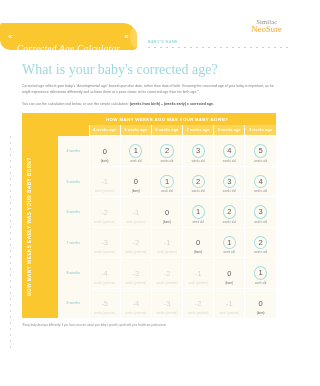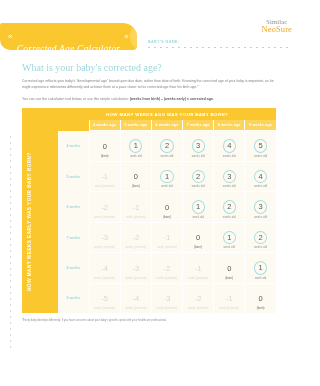--- a/index.html
+++ b/index.html
@@ -34,28 +34,28 @@
 
   .babyname{
     position:absolute;left:148px;top:40px;width:100px;
     font-size:3.6px;letter-spacing:.45px;color:#9fd8dd;font-weight:bold;
   }
   .dots{
     position:absolute;left:148px;top:47px;width:142px;height:1px;
     background-image:linear-gradient(to right,#c9cbcd 0 2px,transparent 2px 6px);
     background-size:6px 1px;background-repeat:repeat-x;
   }
-  .logo{position:absolute;right:6px;top:18px;text-align:center;}
+  .logo{position:absolute;right:16px;top:18px;text-align:center;}
   .logo-top{font-size:6.5px;color:#8d8d8d;font-family:"Liberation Serif",serif;letter-spacing:.2px;}
   .logo-bottom{font-size:8.5px;color:#f5a623;font-family:"Liberation Serif",serif;letter-spacing:.1px;margin-top:-1px;}
 
   
   .intro{padding:4px 22px 0 22px;}
   .intro h2{
-    margin:0 0 5px 0;font-size:10px;font-weight:normal;color:#9fd8dd;
+    margin:0 0 5px 0;font-size:14px;font-weight:normal;color:#9fd8dd;
     font-family:"Liberation Serif",serif;
   }
   .intro p{margin:0 0 5px 0;font-size:3.5px;line-height:1.85;color:#808285;}
   .intro p b{color:#58595b;}
 
   
   .tablewrap{margin:6px 0 0 0;padding:0 22px 0 22px;position:relative;}
   .tbl{width:100%;border-collapse:collapse;table-layout:fixed;}
   .tophead{
     background:#fbc72e;color:#fff;text-align:center;

